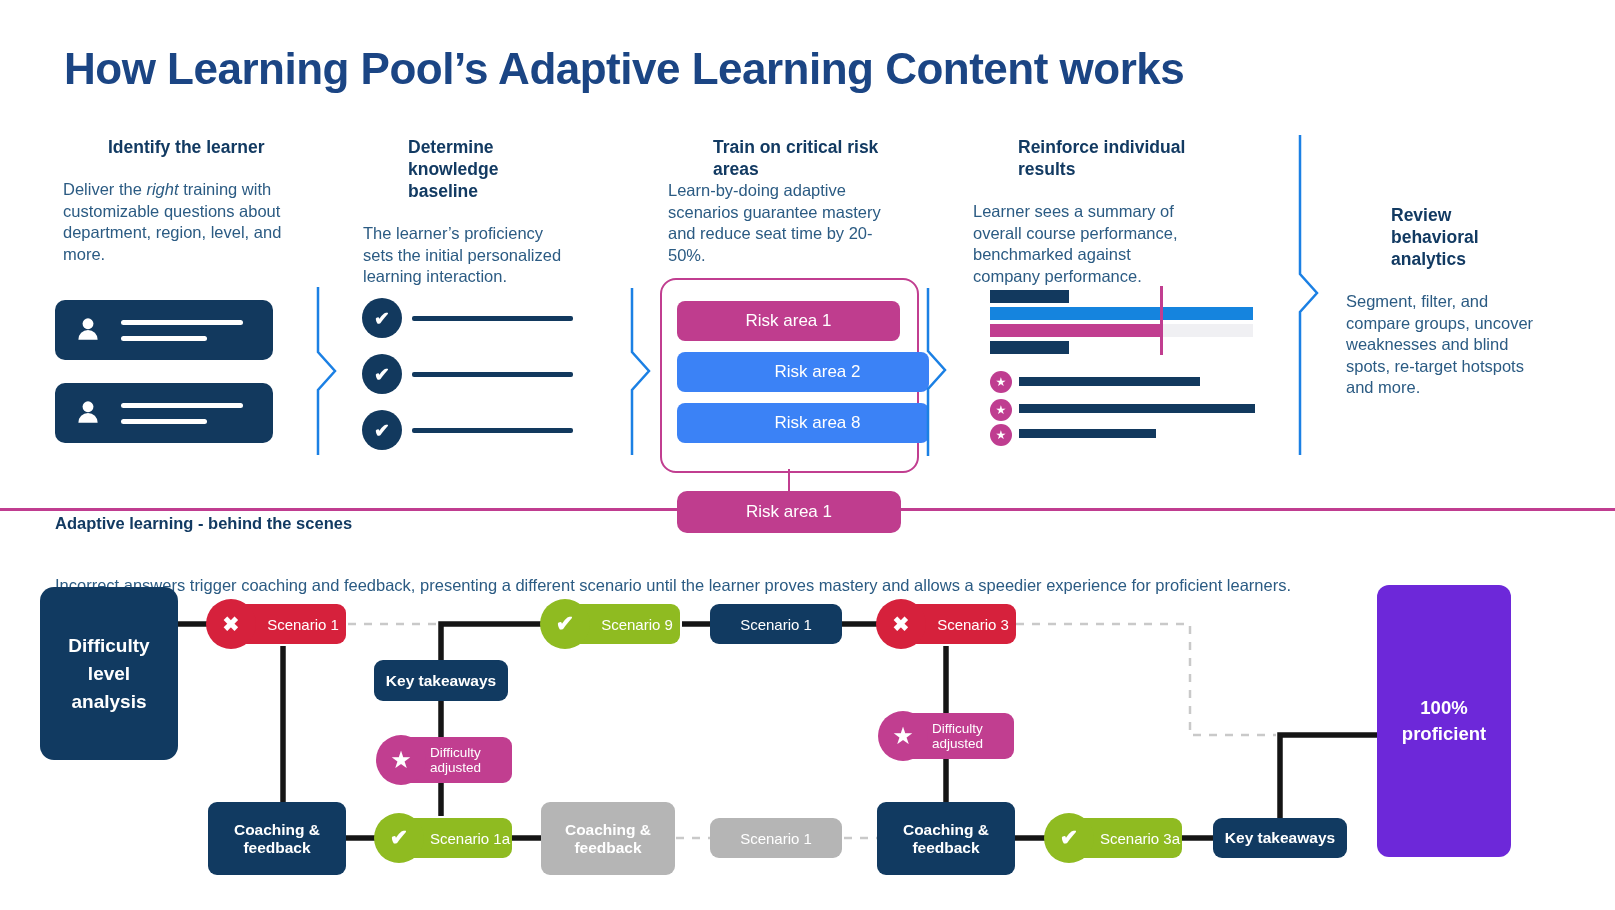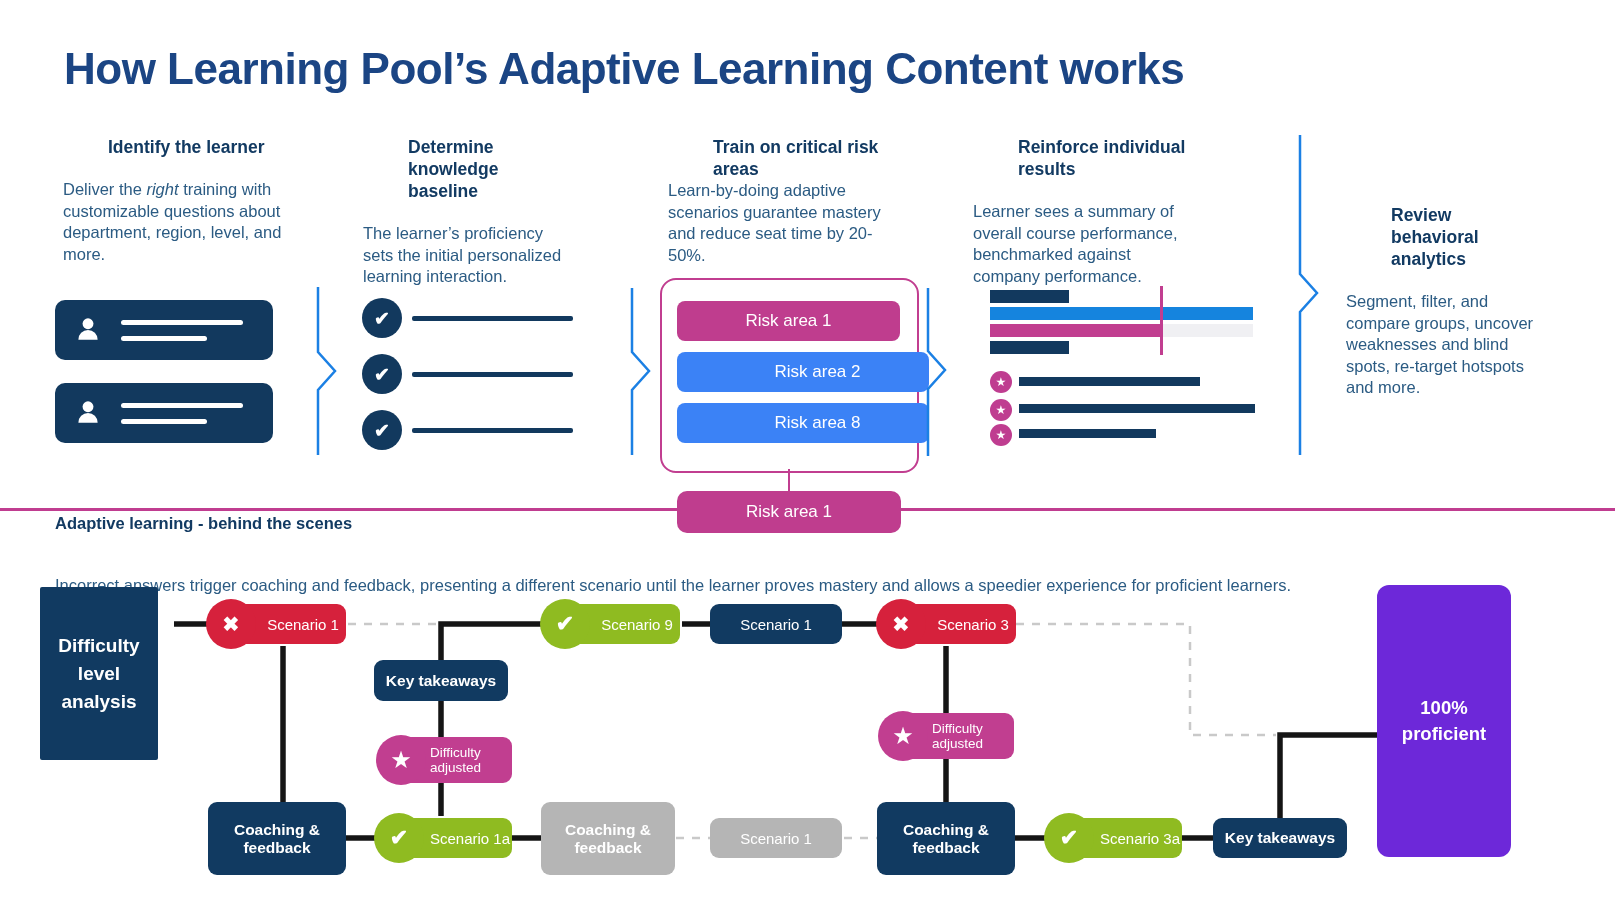--- a/index.html
+++ b/index.html
@@ -42,21 +42,21 @@
 
   
   .behind-heading{font-size:16.5px;font-weight:700;color:#123a62;}
   .behind-desc{font-size:16.5px;color:#2b5b83;margin-top:40px;}
 
   .flow-rect{position:absolute;border-radius:9px;color:#fff;display:flex;align-items:center;justify-content:center;
              text-align:center;z-index:2;}
   .f-navy{background:#113a61;}
   .f-gray{background:#b5b5b5;}
   .f-green{background:#6d28d9;}
-  .start-box{width:118px;height:173px;border-radius:2px;font-size:19px;font-weight:700;line-height:28px;padding:16px 22px;box-sizing:border-box;}
+  .start-box{width:138px;height:173px;border-radius:14px;font-size:19px;font-weight:700;line-height:28px;padding:16px 22px;box-sizing:border-box;}
   .end-box{width:134px;height:272px;border-radius:12px;font-size:18.5px;font-weight:700;line-height:26px;padding:0 16px;box-sizing:border-box;}
   .node-label{font-size:15.5px;font-weight:600;line-height:18px;}
 
   .pill{position:absolute;height:50px;z-index:2;}
   .pill .pill-body{position:absolute;left:14px;right:0;top:5px;height:40px;border-radius:9px;
                    display:flex;align-items:center;justify-content:center;padding-left:40px;
                    color:#fff;font-size:15px;}
   .pill .pill-circle{position:absolute;left:0;top:0;width:50px;height:50px;border-radius:50%;z-index:1;
                      display:flex;align-items:center;justify-content:center;color:#fff;}
   .pill.adj{height:52px;}

